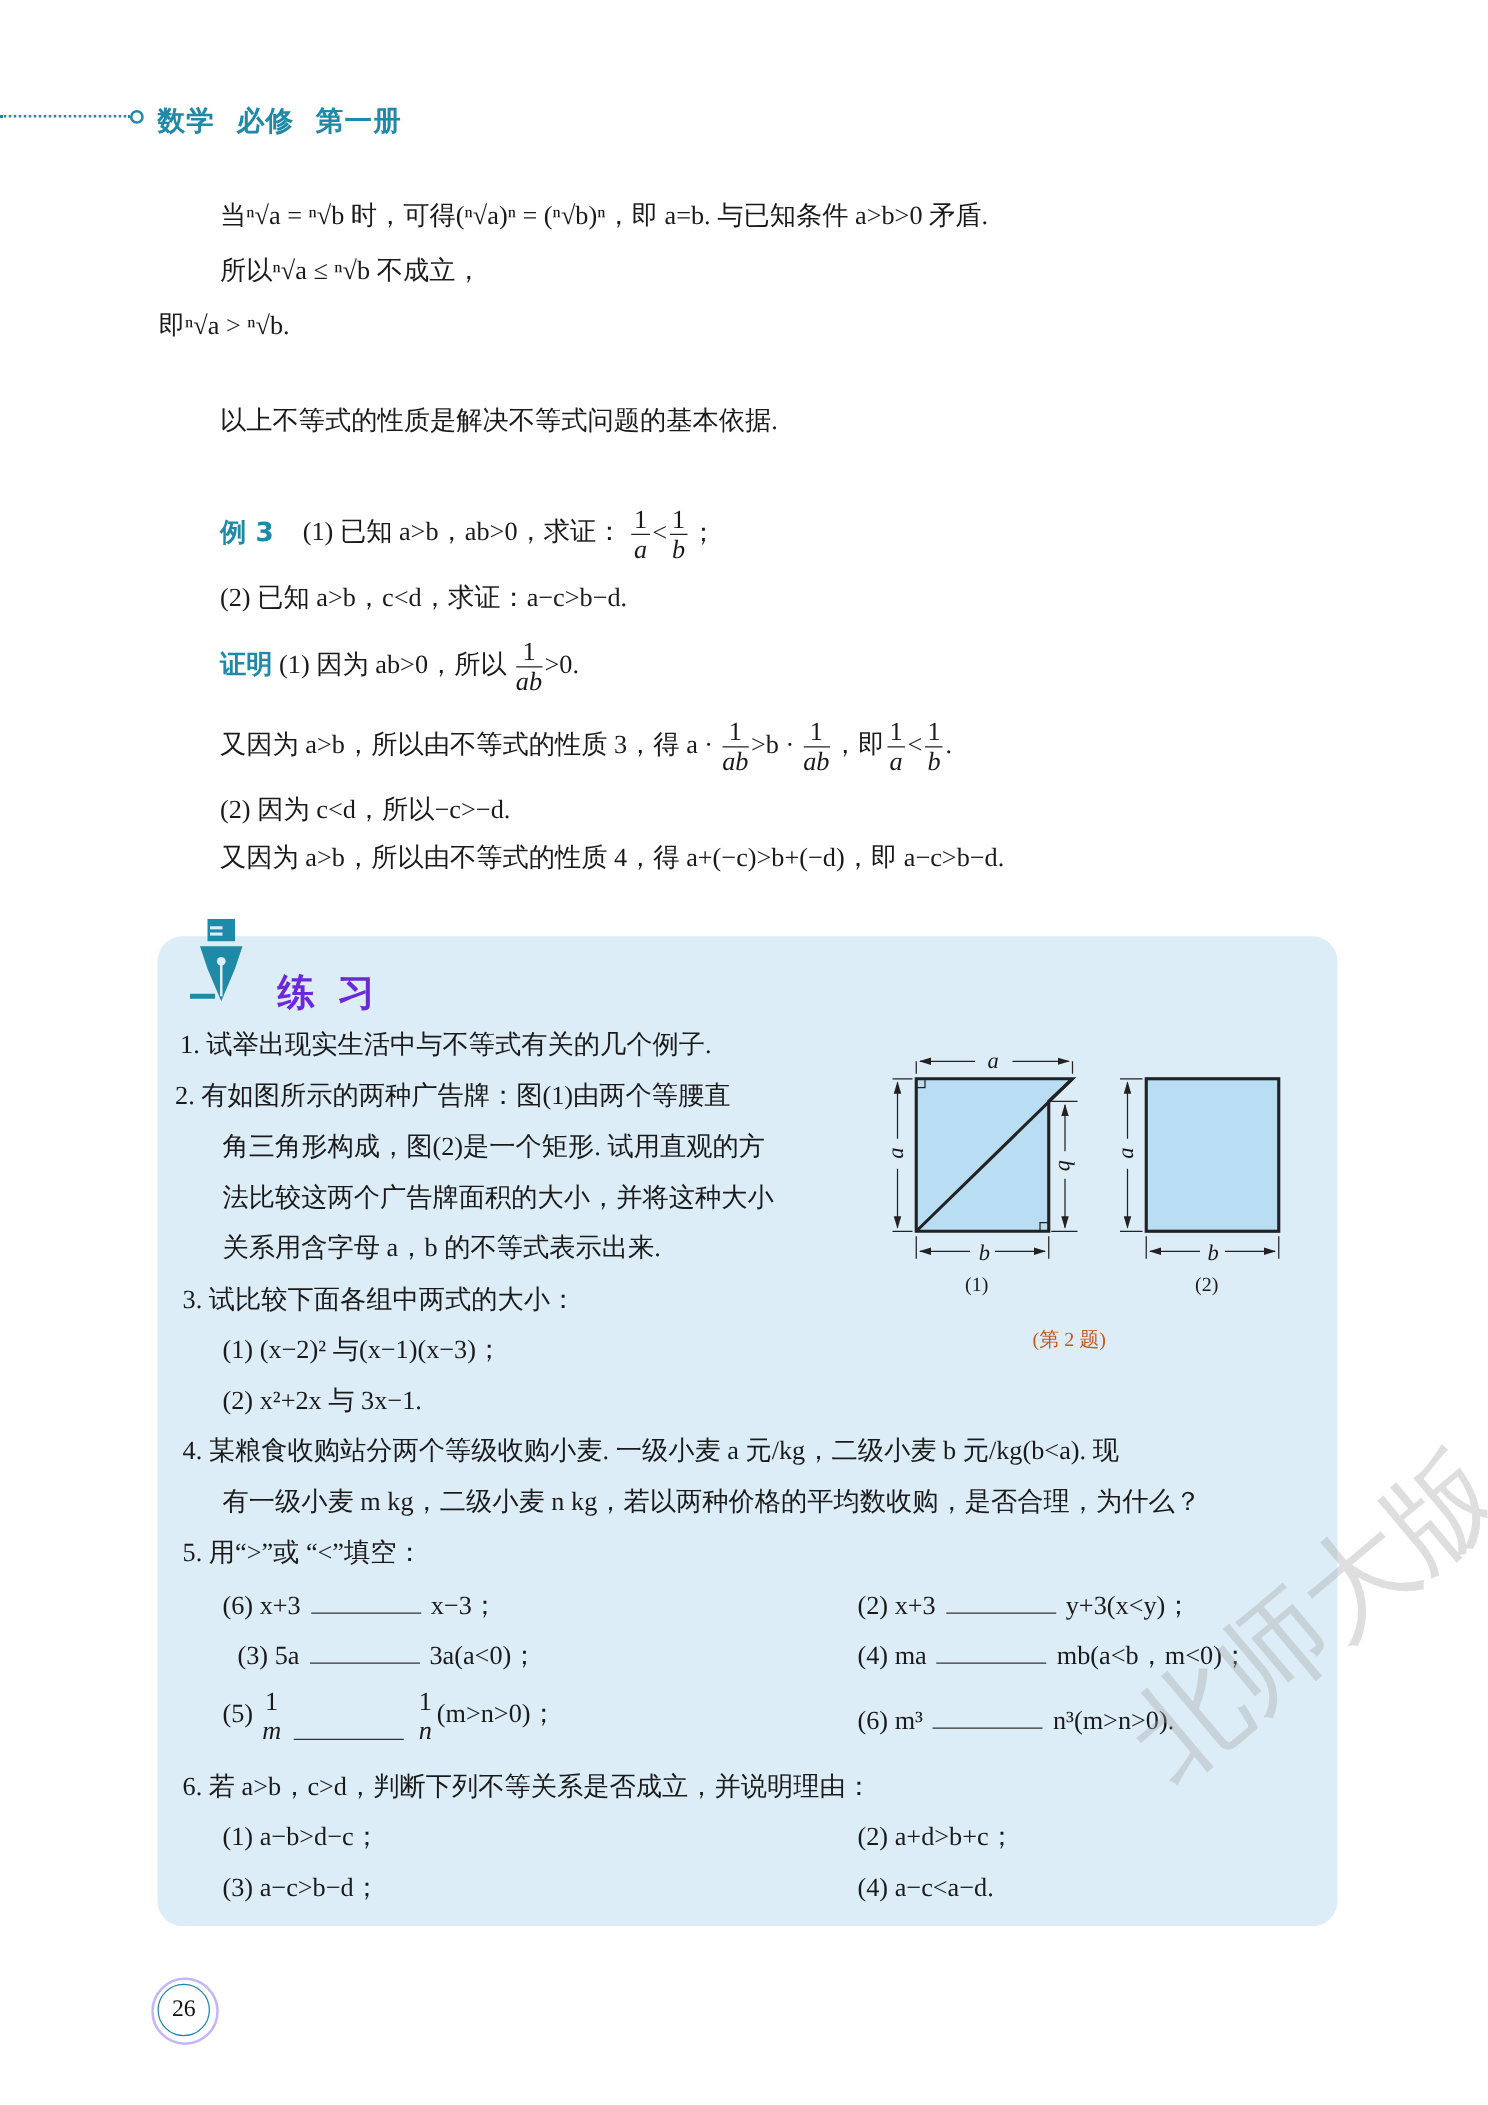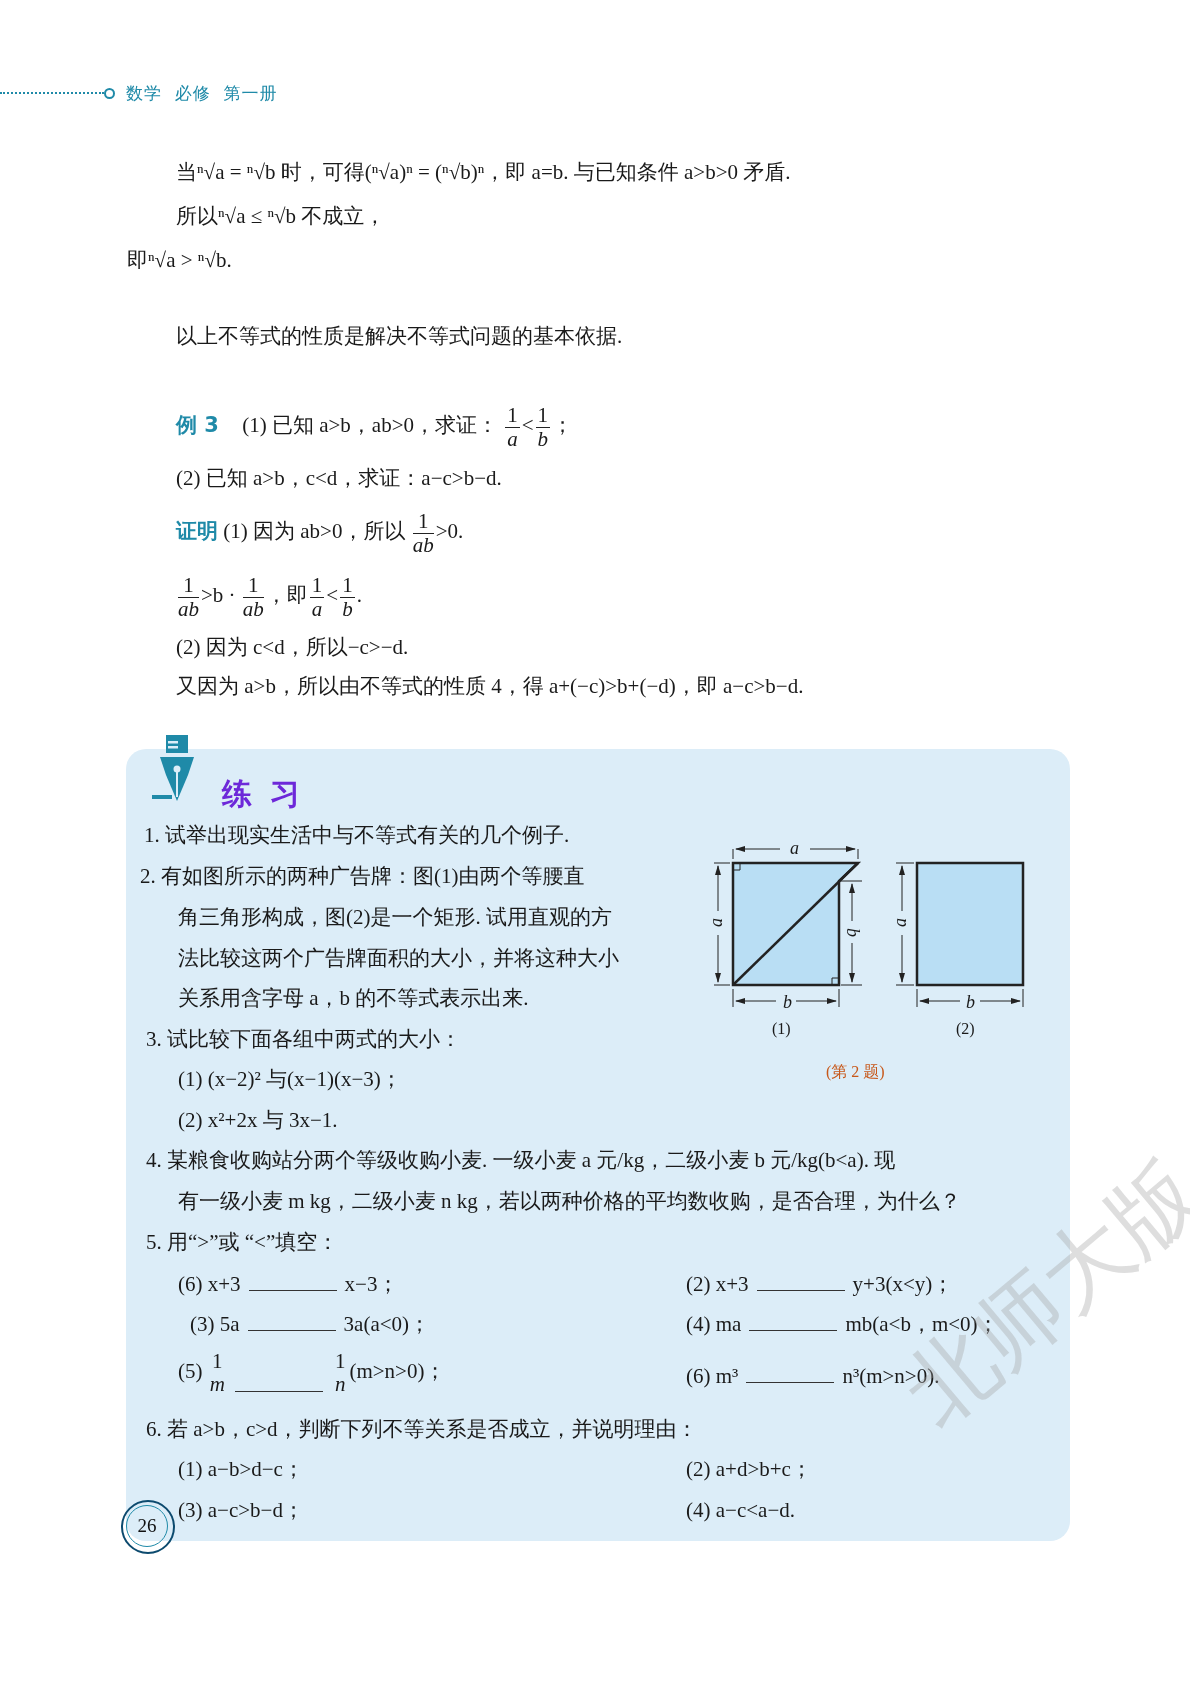--- a/index.html
+++ b/index.html
@@ -6,39 +6,39 @@
   body { width: 1190px; height: 1684px; position: relative; overflow: hidden;
          font-family: "DejaVu Serif", "Liberation Serif", serif; color: #1a1a1a; }
   .abs { position: absolute; }
   .serif { font-family: "Liberation Serif", "DejaVu Serif", serif; }
   .math { font-family: "Liberation Serif", "DejaVu Serif", serif; font-style: italic; }
   .txt { font-size: 21px; line-height: 1; white-space: nowrap; }
 
   
   .hdr-line { left: 0; top: 92px; width: 104px; border-top: 2px dotted #1f8aa8; }
   .hdr-dot { left: 104px; top: 88px; width: 7px; height: 7px; border: 2px solid #1f8aa8; border-radius: 50%; background:#fff; }
-  .hdr-title { left: 126px; top: 82px; font-family: "DejaVu Sans", sans-serif; font-weight: normal;
-               font-size: 17px; color: #1f8aa8; letter-spacing: 1px; white-space: pre; }
+  .hdr-title { left: 126px; top: 82px; font-family: "DejaVu Sans", sans-serif; font-weight: bold;
+               font-size: 22px; color: #1f8aa8; letter-spacing: 1px; white-space: pre; }
 
   .label-blue { color: #1f8aa8; font-family: "DejaVu Sans", sans-serif; font-weight: bold; }
 
   .frac { display: inline-block; vertical-align: middle; text-align: center; margin: 0 2px; }
   .frac .num { display: block; border-bottom: 1px solid #222; padding: 0 2px; line-height: 1.1; font-style: normal; }
   .frac .den { display: block; line-height: 1.1; }
 
   
   .ex-box { left: 126px; top: 749px; width: 944px; height: 792px; background: #dcedf8; border-radius: 20px; }
   .ex-title { left: 222px; top: 774px; font-family: "DejaVu Sans", sans-serif; font-weight: bold;
               font-size: 30px; color: #6d28d9; letter-spacing: 18px; }
   .pen { left: 152px; top: 735px; }
   .q { font-size: 21px; white-space: nowrap; line-height: 1; }
   .blank { display: inline-block; width: 88px; border-bottom: 1px solid #333; margin: 0 8px; height: 18px; vertical-align: baseline; }
   .caption { left: 826px; top: 1062px; color: #c7581a; font-size: 16px; white-space: nowrap; }
 
-  .pagenum { left: 121px; top: 1500px; width: 50px; height: 50px; border: 2px solid #0c4a6e; border-radius: 50%; }
+  .pagenum { left: 121px; top: 1582px; width: 50px; height: 50px; border: 2px solid #c4b5fd; border-radius: 50%; }
   .pagenum-inner { position:absolute; left:3px; top:3px; width:40px; height:40px; border: 1.5px solid #1f8aa8; border-radius: 50%;
                    display:flex; align-items:center; justify-content:center; font-size: 19px; color:#111; font-family:"Liberation Serif", serif;}
   .watermark { left: 880px; top: 1360px; font-size: 88px; color: rgba(160,160,160,0.35);
                transform: rotate(-40deg); transform-origin: left top; font-family: "DejaVu Serif", serif; white-space: nowrap; }
 </style>
 </head>
 <body>
 
 <div class="abs hdr-line"></div>
 <div class="abs hdr-dot"></div>
@@ -56,20 +56,21 @@
   <span class="frac math"><span class="num">1</span><span class="den">a</span></span><span>&lt;</span><span class="frac math"><span class="num">1</span><span class="den">b</span></span><span>；</span>
 </div>
 <div class="abs txt serif" style="left:176px; top:468px;">(2) 已知 a&gt;b，c&lt;d，求证：a−c&gt;b−d.</div>
 
 <div class="abs txt serif" style="left:176px; top:510px;">
   <span class="label-blue">证明</span>
   <span style="">(1) 因为 ab&gt;0，所以</span>
   <span class="frac math"><span class="num">1</span><span class="den">ab</span></span><span>&gt;0.</span>
 </div>
 <div class="abs txt serif" style="left:176px; top:574px;">
+  <span>又因为 a&gt;b，所以由不等式的性质 3，得 a ·</span>
   <span class="frac math"><span class="num">1</span><span class="den">ab</span></span><span>&gt;b ·</span>
   <span class="frac math"><span class="num">1</span><span class="den">ab</span></span><span>，即</span><span class="frac math"><span class="num">1</span><span class="den">a</span></span><span>&lt;</span><span class="frac math"><span class="num">1</span><span class="den">b</span></span><span>.</span>
 </div>
 <div class="abs txt serif" style="left:176px; top:637px;">(2) 因为 c&lt;d，所以−c&gt;−d.</div>
 <div class="abs txt serif" style="left:176px; top:676px;">又因为 a&gt;b，所以由不等式的性质 4，得 a+(−c)&gt;b+(−d)，即 a−c&gt;b−d.</div>
 
 <div class="abs ex-box"></div>
 <svg class="abs pen" width="60" height="70" viewBox="0 0 60 70">
   <rect x="14" y="0" width="22" height="18" fill="#1f8aa8"></rect>
   <rect x="16" y="6" width="10" height="2.5" fill="#dcedf8"></rect>

